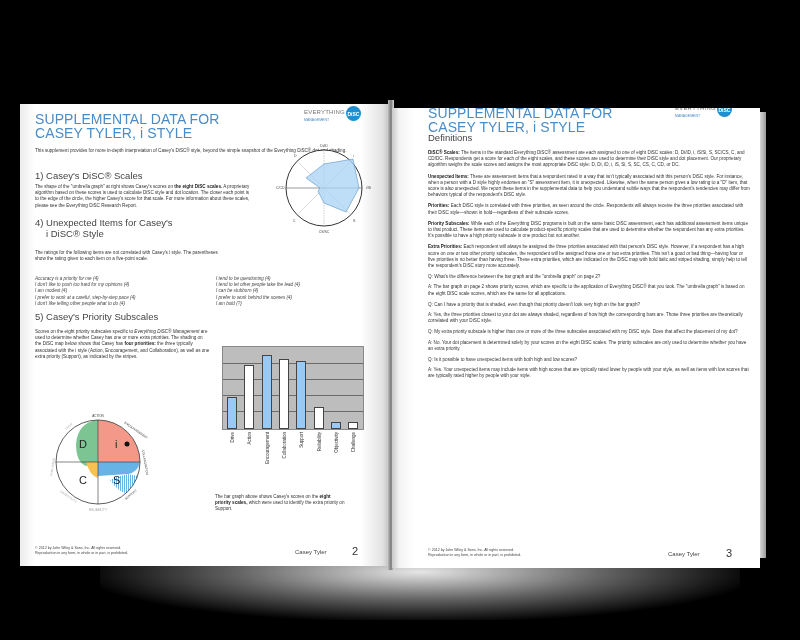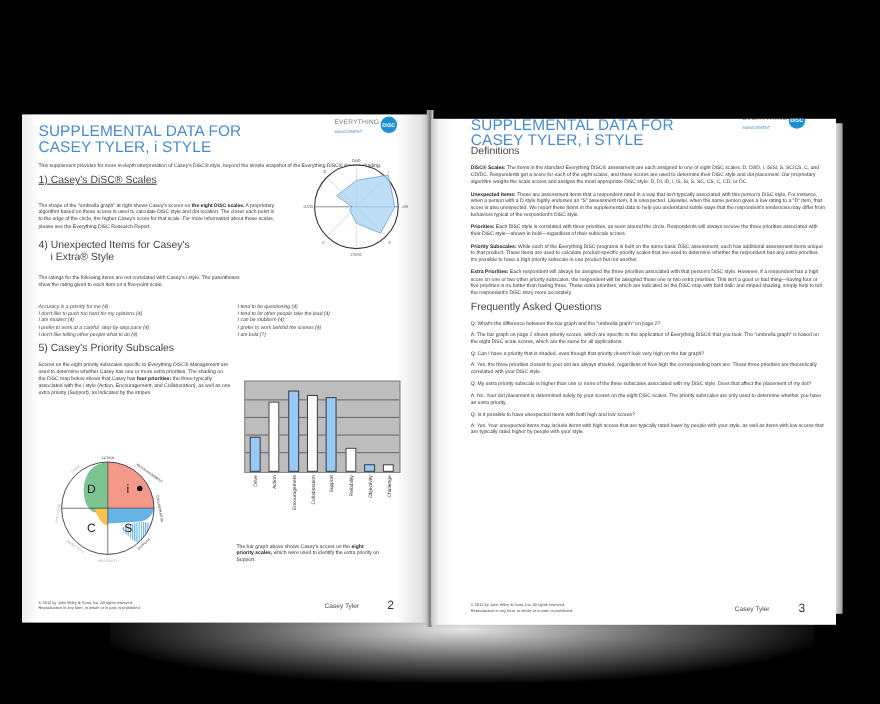--- a/index.html
+++ b/index.html
@@ -43,21 +43,21 @@
     <div>CASEY TYLER, i STYLE</div>
   </div>
   <div class="logo" style="left:284px;top:2px;">
     <span class="word">EVERYTHING</span>
     <span class="dot">DiSC</span>
     <span class="sub">MANAGEMENT</span>
   </div>
 
   <div class="p" style="left:15px;top:44px;width:330px;">This supplement provides for more in-depth interpretation of Casey's DiSC® style, beyond the simple snapshot of the Everything DiSC® dot and shading.</div>
 
-  <div class="h" style="left:15px;top:54px;text-decoration:underline;">1) Casey's DiSC® Scales</div>
+  <div class="h" style="left:15px;top:66px;">1) Casey's DiSC® Scales</div>
   <div class="p" style="left:15px;top:80px;width:215px;"><span>The shape of the "umbrella graph" at right shows Casey's scores on </span><b>the eight DiSC scales.</b><span> A proprietary algorithm based on these scores is used to calculate DiSC style and dot location. The closer each point is to the edge of the circle, the higher Casey's score for that scale. For more information about these scales, please see the Everything DiSC Research Report.</span></div>
 
   <svg style="position:absolute;left:254px;top:30px;" width="100" height="110" viewBox="0 0 100 110">
     <circle cx="50" cy="54" r="38" fill="#fff" stroke="#333" stroke-width="1"></circle>
     <line x1="50" y1="16" x2="50" y2="92" stroke="#888" stroke-width="0.4" stroke-dasharray="1.5,1"></line>
     <line x1="12" y1="54" x2="88" y2="54" stroke="#555" stroke-width="0.6"></line>
     <line x1="23" y1="27" x2="77" y2="81" stroke="#aaa" stroke-width="0.4"></line>
     <line x1="77" y1="27" x2="23" y2="81" stroke="#aaa" stroke-width="0.4"></line>
     <polygon points="50,30 79,25 85,54 72,78 50,69 44,57 46,54 32,44" fill="#a8d1f3" fill-opacity="0.75" stroke="#5b93c7" stroke-width="0.6"></polygon>
     <text x="50" y="13" font-size="3.5" text-anchor="middle" fill="#444">Di/iD</text>
@@ -65,21 +65,21 @@
     <text x="92" y="55" font-size="3.5" fill="#444">i/IS</text>
     <text x="2" y="55" font-size="3.5" fill="#444">C/CD</text>
     <text x="20" y="23" font-size="3.5" fill="#444">D</text>
     <text x="79" y="23" font-size="3.5" fill="#444">i</text>
     <text x="79" y="88" font-size="3.5" fill="#444">S</text>
     <text x="19" y="88" font-size="3.5" fill="#444">C</text>
   </svg>
 
   <div class="h" style="left:15px;top:113px;">
     <div>4) Unexpected Items for Casey's</div>
-    <div style="padding-left:11px;">i Extra® Style</div>
+    <div style="padding-left:11px;">i DiSC® Style</div>
   </div>
   <div class="p" style="left:15px;top:146px;width:190px;">The ratings for the following items are not correlated with Casey's i style. The parentheses show the rating given to each item on a five-point scale.</div>
   <div class="items" style="left:15px;top:172px;width:170px;">
     <div>Accuracy is a priority for me (4)</div>
     <div>I don't like to push too hard for my opinions (4)</div>
     <div>I am modest (4)</div>
     <div>I prefer to work at a careful, step-by-step pace (4)</div>
     <div>I don't like telling other people what to do (4)</div>
   </div>
   <div class="items" style="left:196px;top:172px;width:170px;">
@@ -177,21 +177,20 @@
     <span class="sub">MANAGEMENT</span>
   </div>
 
   <div class="h" style="left:36px;top:24px;">Definitions</div>
   <div style="position:absolute;left:36px;top:42px;width:322px;">
     <div class="p" style="position:static;margin-bottom:5px;"><b>DiSC® Scales:</b><span> The items in the standard Everything DiSC® assessment are each assigned to one of eight DiSC scales: D, Di/iD, i, iS/Si, S, SC/CS, C, and CD/DC. Respondents get a score for each of the eight scales, and these scores are used to determine their DiSC style and dot placement. Our proprietary algorithm weighs the scale scores and assigns the most appropriate DiSC style: D, Di, iD, i, iS, Si, S, SC, CS, C, CD, or DC.</span></div>
     <div class="p" style="position:static;margin-bottom:5px;"><b>Unexpected Items:</b><span> These are assessment items that a respondent rated in a way that isn't typically associated with this person's DiSC style. For instance, when a person with a D style highly endorses an "S" assessment item, it is unexpected. Likewise, when the same person gives a low rating to a "D" item, that score is also unexpected. We report these items in the supplemental data to help you understand subtle ways that the respondent's tendencies may differ from behaviors typical of the respondent's DiSC style.</span></div>
     <div class="p" style="position:static;margin-bottom:5px;"><b>Priorities:</b><span> Each DiSC style is correlated with three priorities, as seen around the circle. Respondents will always receive the three priorities associated with their DiSC style—shown in bold—regardless of their subscale scores.</span></div>
     <div class="p" style="position:static;margin-bottom:5px;"><b>Priority Subscales:</b><span> While each of the Everything DiSC programs is built on the same basic DiSC assessment, each has additional assessment items unique to that product. These items are used to calculate product-specific priority scales that are used to determine whether the respondent has any extra priorities. It's possible to have a high priority subscale in one product but not another.</span></div>
     <div class="p" style="position:static;margin-bottom:5px;"><b>Extra Priorities:</b><span> Each respondent will always be assigned the three priorities associated with that person's DiSC style. However, if a respondent has a high score on one or two other priority subscales, the respondent will be assigned those one or two extra priorities. This isn't a good or bad thing—having four or five priorities is no better than having three. These extra priorities, which are indicated on the DiSC map with bold italic and striped shading, simply help to tell the respondent's DiSC story more accurately.</span></div>
-    <div class="h" style="position:static;margin:4px 0 6px;">Frequently Asked Questions</div>
     <div class="p" style="position:static;margin-bottom:4px;">Q: What's the difference between the bar graph and the "umbrella graph" on page 2?</div>
     <div class="p" style="position:static;margin-bottom:5px;">A: The bar graph on page 2 shows priority scores, which are specific to the application of Everything DiSC® that you took. The "umbrella graph" is based on the eight DiSC scale scores, which are the same for all applications.</div>
     <div class="p" style="position:static;margin-bottom:4px;">Q: Can I have a priority that is shaded, even though that priority doesn't look very high on the bar graph?</div>
     <div class="p" style="position:static;margin-bottom:5px;">A: Yes, the three priorities closest to your dot are always shaded, regardless of how high the corresponding bars are. Those three priorities are theoretically correlated with your DiSC style.</div>
     <div class="p" style="position:static;margin-bottom:4px;">Q: My extra priority subscale is higher than one or more of the three subscales associated with my DiSC style. Does that affect the placement of my dot?</div>
     <div class="p" style="position:static;margin-bottom:5px;">A: No. Your dot placement is determined solely by your scores on the eight DiSC scales. The priority subscales are only used to determine whether you have an extra priority.</div>
     <div class="p" style="position:static;margin-bottom:4px;">Q: Is it possible to have unexpected items with both high and low scores?</div>
     <div class="p" style="position:static;margin-bottom:5px;">A: Yes. Your unexpected items may include items with high scores that are typically rated lower by people with your style, as well as items with low scores that are typically rated higher by people with your style.</div>
   </div>
 

